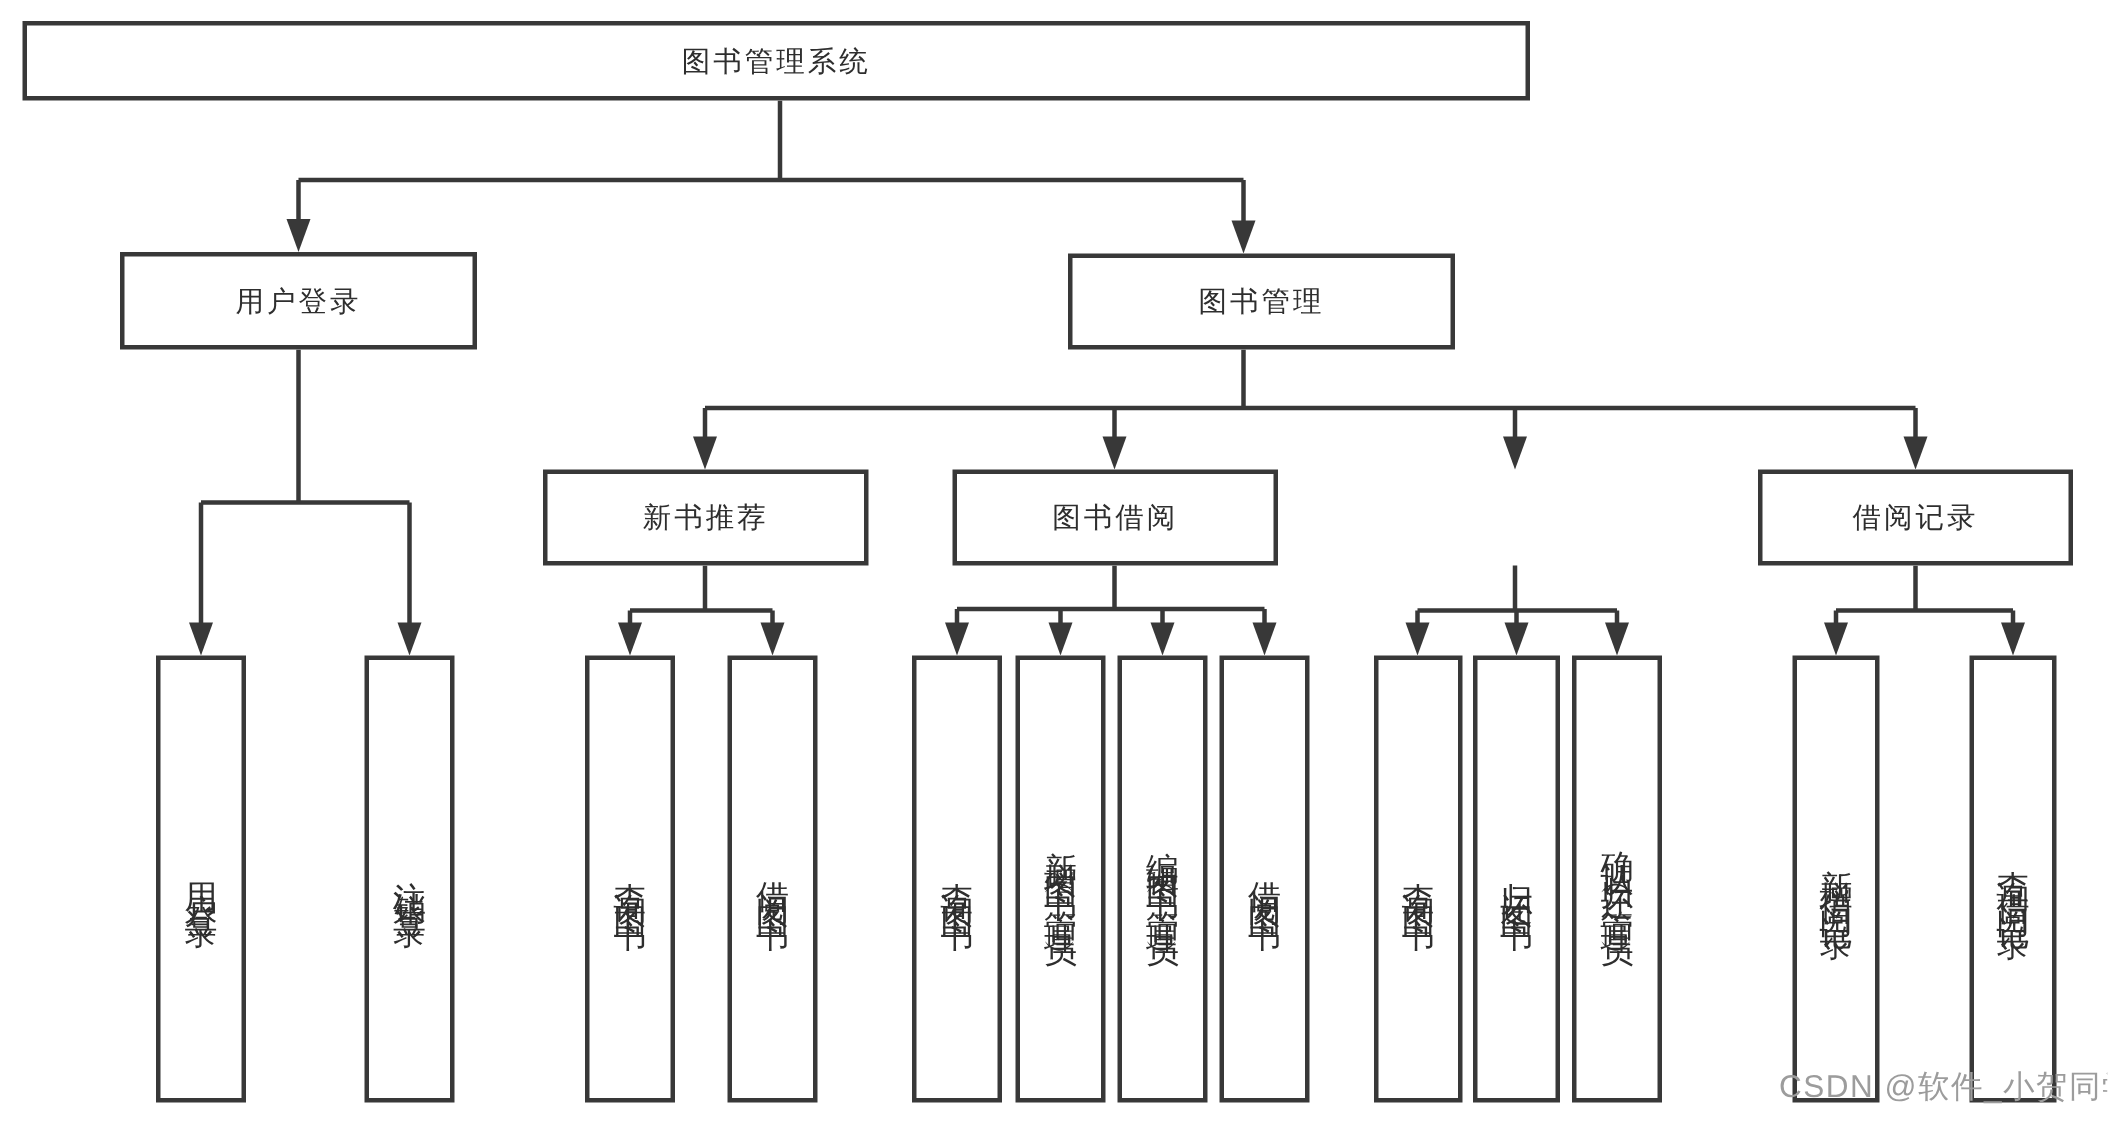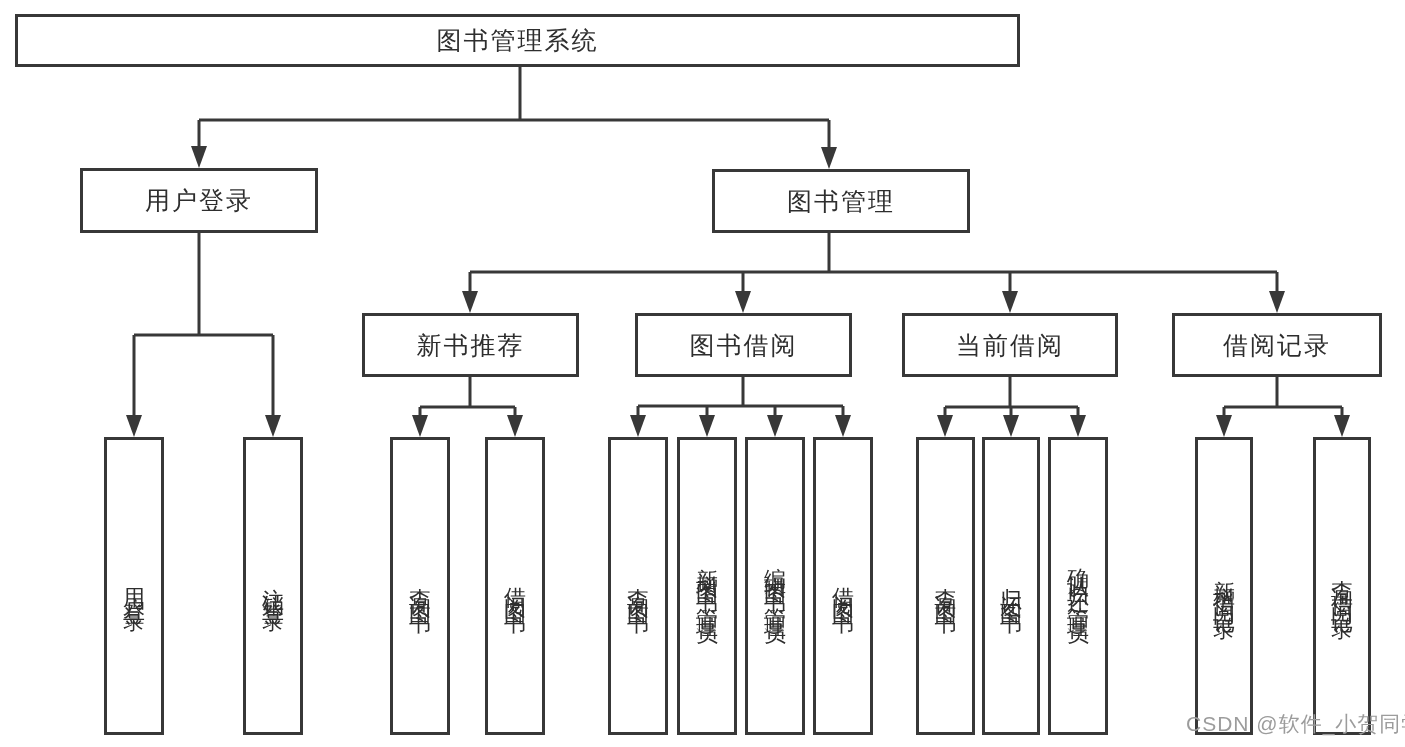--- a/index.html
+++ b/index.html
@@ -25,21 +25,21 @@
     position: absolute;
     box-sizing: border-box;
     background: #ffffff;
     border: 3px solid #383838;
     display: flex;
     align-items: center;
     justify-content: center;
     z-index: 2;
   }
   .hlabel {
-    font-size: 25px;
+    font-size: 19px;
     color: #2e2e2e;
     letter-spacing: 2px;
     white-space: nowrap;
   }
   .vbox {
     position: absolute;
     top: 437px;
     height: 298px;
     box-sizing: border-box;
     background: #ffffff;
@@ -117,23 +117,20 @@
   <div class="hbox" style="left:712px; top:169px; width:258px; height:64px;">
     <span class="hlabel">图书管理</span>
   </div>
 
   <div class="hbox" style="left:362px; top:313px; width:217px; height:64px;">
     <span class="hlabel">新书推荐</span>
   </div>
   <div class="hbox" style="left:635px; top:313px; width:217px; height:64px;justify-content:center;">
     <span class="hlabel">图书借阅</span>
   </div>
-  <div class="hbox" style="left:902px; top:313px; width:216px; height:64px;">
-    <span class="hlabel">当前借阅</span>
-  </div>
   <div class="hbox" style="left:1172px; top:313px; width:210px; height:64px;">
     <span class="hlabel">借阅记录</span>
   </div>
 
   <div class="vbox" style="left:104px; width:60px;">
     <span class="vlabel">用户登录</span>
   </div>
   <div class="vbox" style="left:243px; width:60px;">
     <span class="vlabel">注销登录</span>
   </div>

